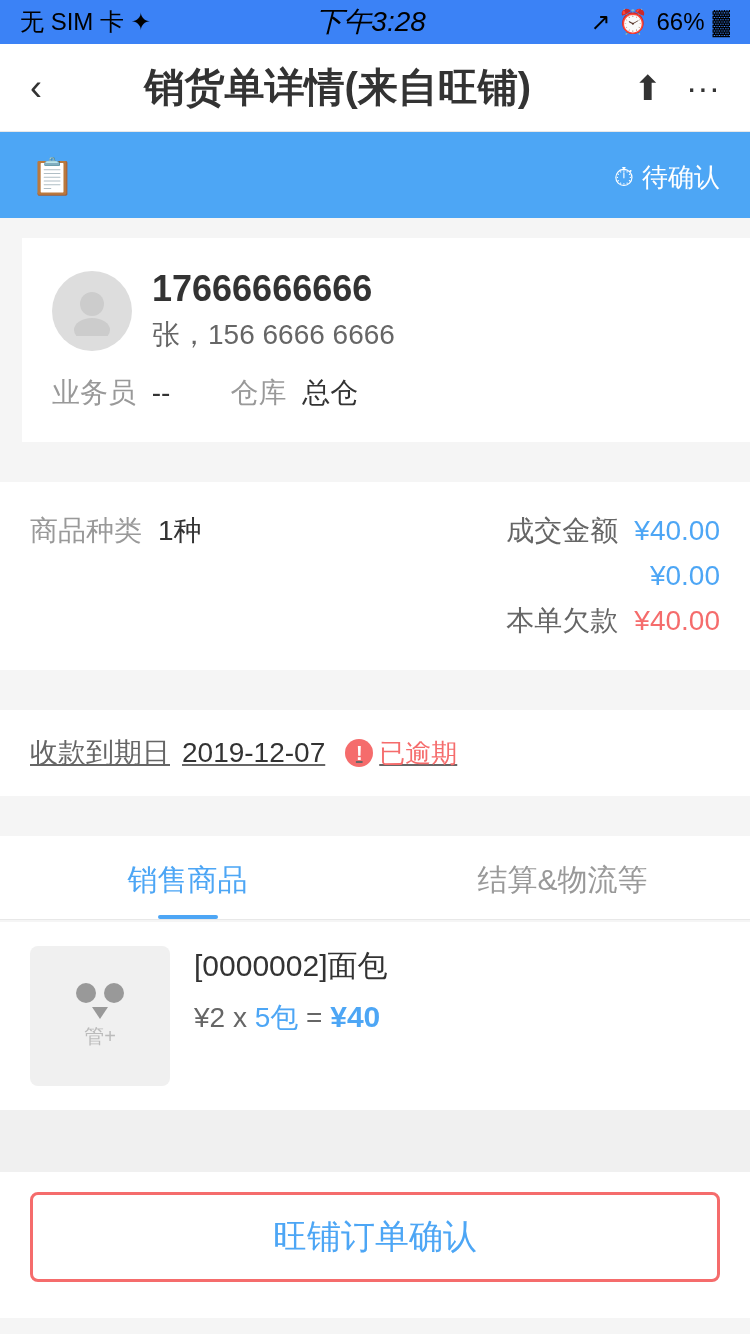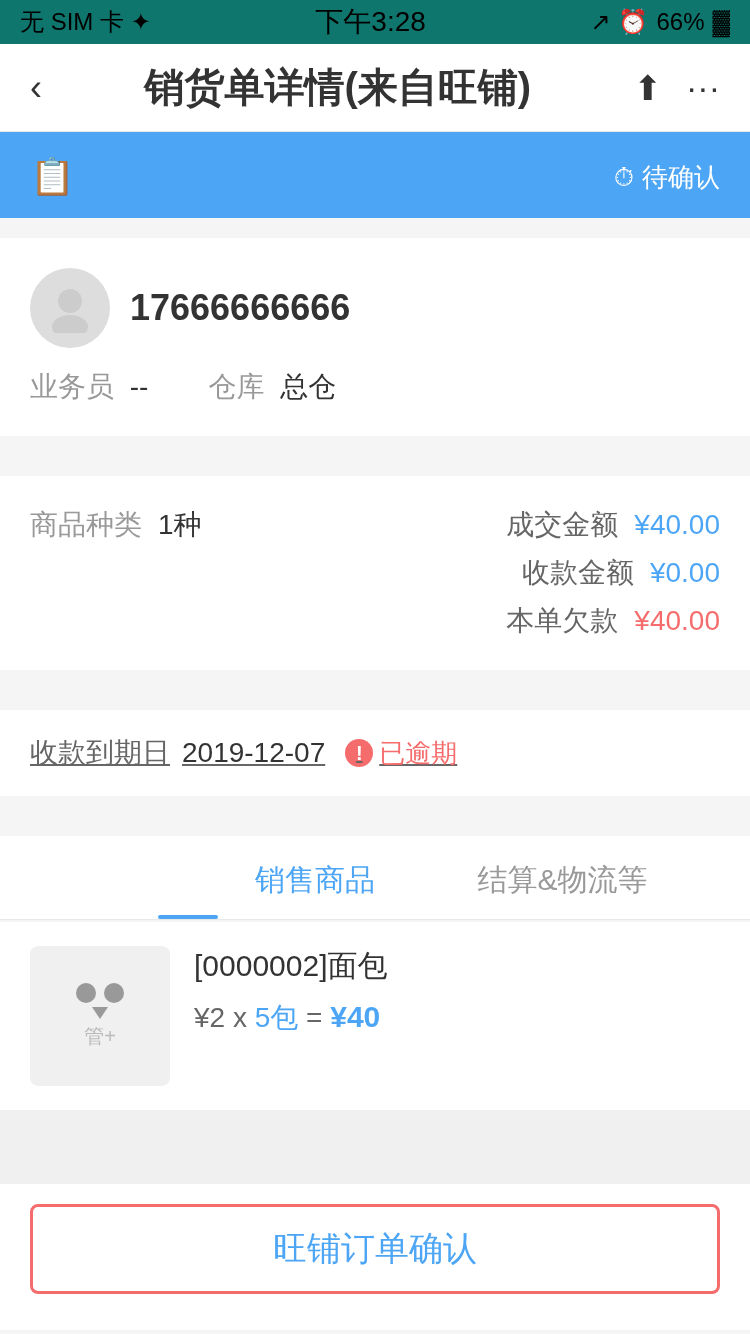--- a/index.html
+++ b/index.html
@@ -10,30 +10,30 @@
       font-family: -apple-system, "PingFang SC", "Helvetica Neue", Arial, sans-serif;
       background: #f5f5f5;
       font-size: 28px;
       color: #333;
     }
 
     
     .status-bar {
       width: 100%;
       height: 44px;
-      background: #0f766e;
+      background: #3b82f6;
       display: flex;
       align-items: center;
       justify-content: space-between;
       padding: 0 20px;
       font-size: 24px;
       color: #000;
     }
     .status-left { display: flex; align-items: center; gap: 8px; }
-    .status-center { font-size: 28px; font-weight: 500; }
+    .status-center { font-size: 28px; font-weight: 500; font-style: italic; }
     .status-right { display: flex; align-items: center; gap: 8px; font-size: 24px; }
 
     
     .nav-bar {
       width: 100%;
       height: 88px;
       background: #fff;
       display: flex;
       align-items: center;
       justify-content: space-between;
@@ -92,20 +92,21 @@
       font-size: 26px;
       margin-top: 10px;
       opacity: 0.95;
     }
 
     
     .customer-card {
       background: #fff;
       padding: 30px;
       margin-top: 20px;
+      margin-left: 22px;
     }
     .customer-top {
       display: flex;
       align-items: center;
       gap: 20px;
     }
     .avatar {
       width: 80px;
       height: 80px;
       border-radius: 50%;
@@ -217,21 +218,20 @@
       flex: 1;
       text-align: center;
       padding: 24px 0 18px;
       font-size: 30px;
       color: #999;
       position: relative;
       cursor: pointer;
     }
     .tab-item.active {
       color: #4da6f5;
-      text-align: right;
     }
     .tab-item.active::after {
       content: '';
       position: absolute;
       bottom: 0;
       left: 50%;
       transform: translateX(-50%);
       width: 60px;
       height: 4px;
       background: #4da6f5;
@@ -312,21 +312,21 @@
     
     .bottom-area {
       background: #f0f0f0;
       flex: 1;
       min-height: 200px;
     }
 
     
     .confirm-btn-wrap {
       position: fixed;
-      bottom: 4px;
+      bottom: 16px;
       left: 0;
       width: 750px;
       padding: 20px 30px 36px;
       background: #fff;
     }
     .confirm-btn {
       width: 100%;
       height: 90px;
       border: 3px solid #f56c6c;
       border-radius: 8px;
@@ -385,20 +385,21 @@
 <div class="customer-card">
   <div class="customer-top">
     <div class="avatar">
       <svg width="50" height="50" viewBox="0 0 50 50" fill="none">
         <circle cx="25" cy="18" r="12" fill="#ccc"></circle>
         <ellipse cx="25" cy="44" rx="18" ry="12" fill="#ccc"></ellipse>
       </svg>
     </div>
     <div>
       <div class="customer-name">17666666666</div>
+      <div class="customer-info">张，156 6666 6666</div>
     </div>
   </div>
   <div class="customer-details">
     <div class="detail-item">
       <span class="label">业务员</span>
       <span class="value">--</span>
     </div>
     <div class="detail-item">
       <span class="label">仓库</span>
       <span class="value">总仓</span>
@@ -412,21 +413,20 @@
   <div class="summary-left">
     <span class="label">商品种类</span>
     <span class="value">1种</span>
   </div>
   <div class="summary-right">
     <div class="summary-row">
       <span class="slabel">成交金额</span>
       <span class="amount-blue">¥40.00</span>
     </div>
     <div class="summary-row">
-      <span class="slabel">收款金额</span>
       <span class="amount-blue">¥0.00</span>
     </div>
     <div class="summary-row">
       <span class="slabel">本单欠款</span>
       <span class="amount-red">¥40.00</span>
     </div>
   </div>
 </div>
 
 <div class="divider"></div>

